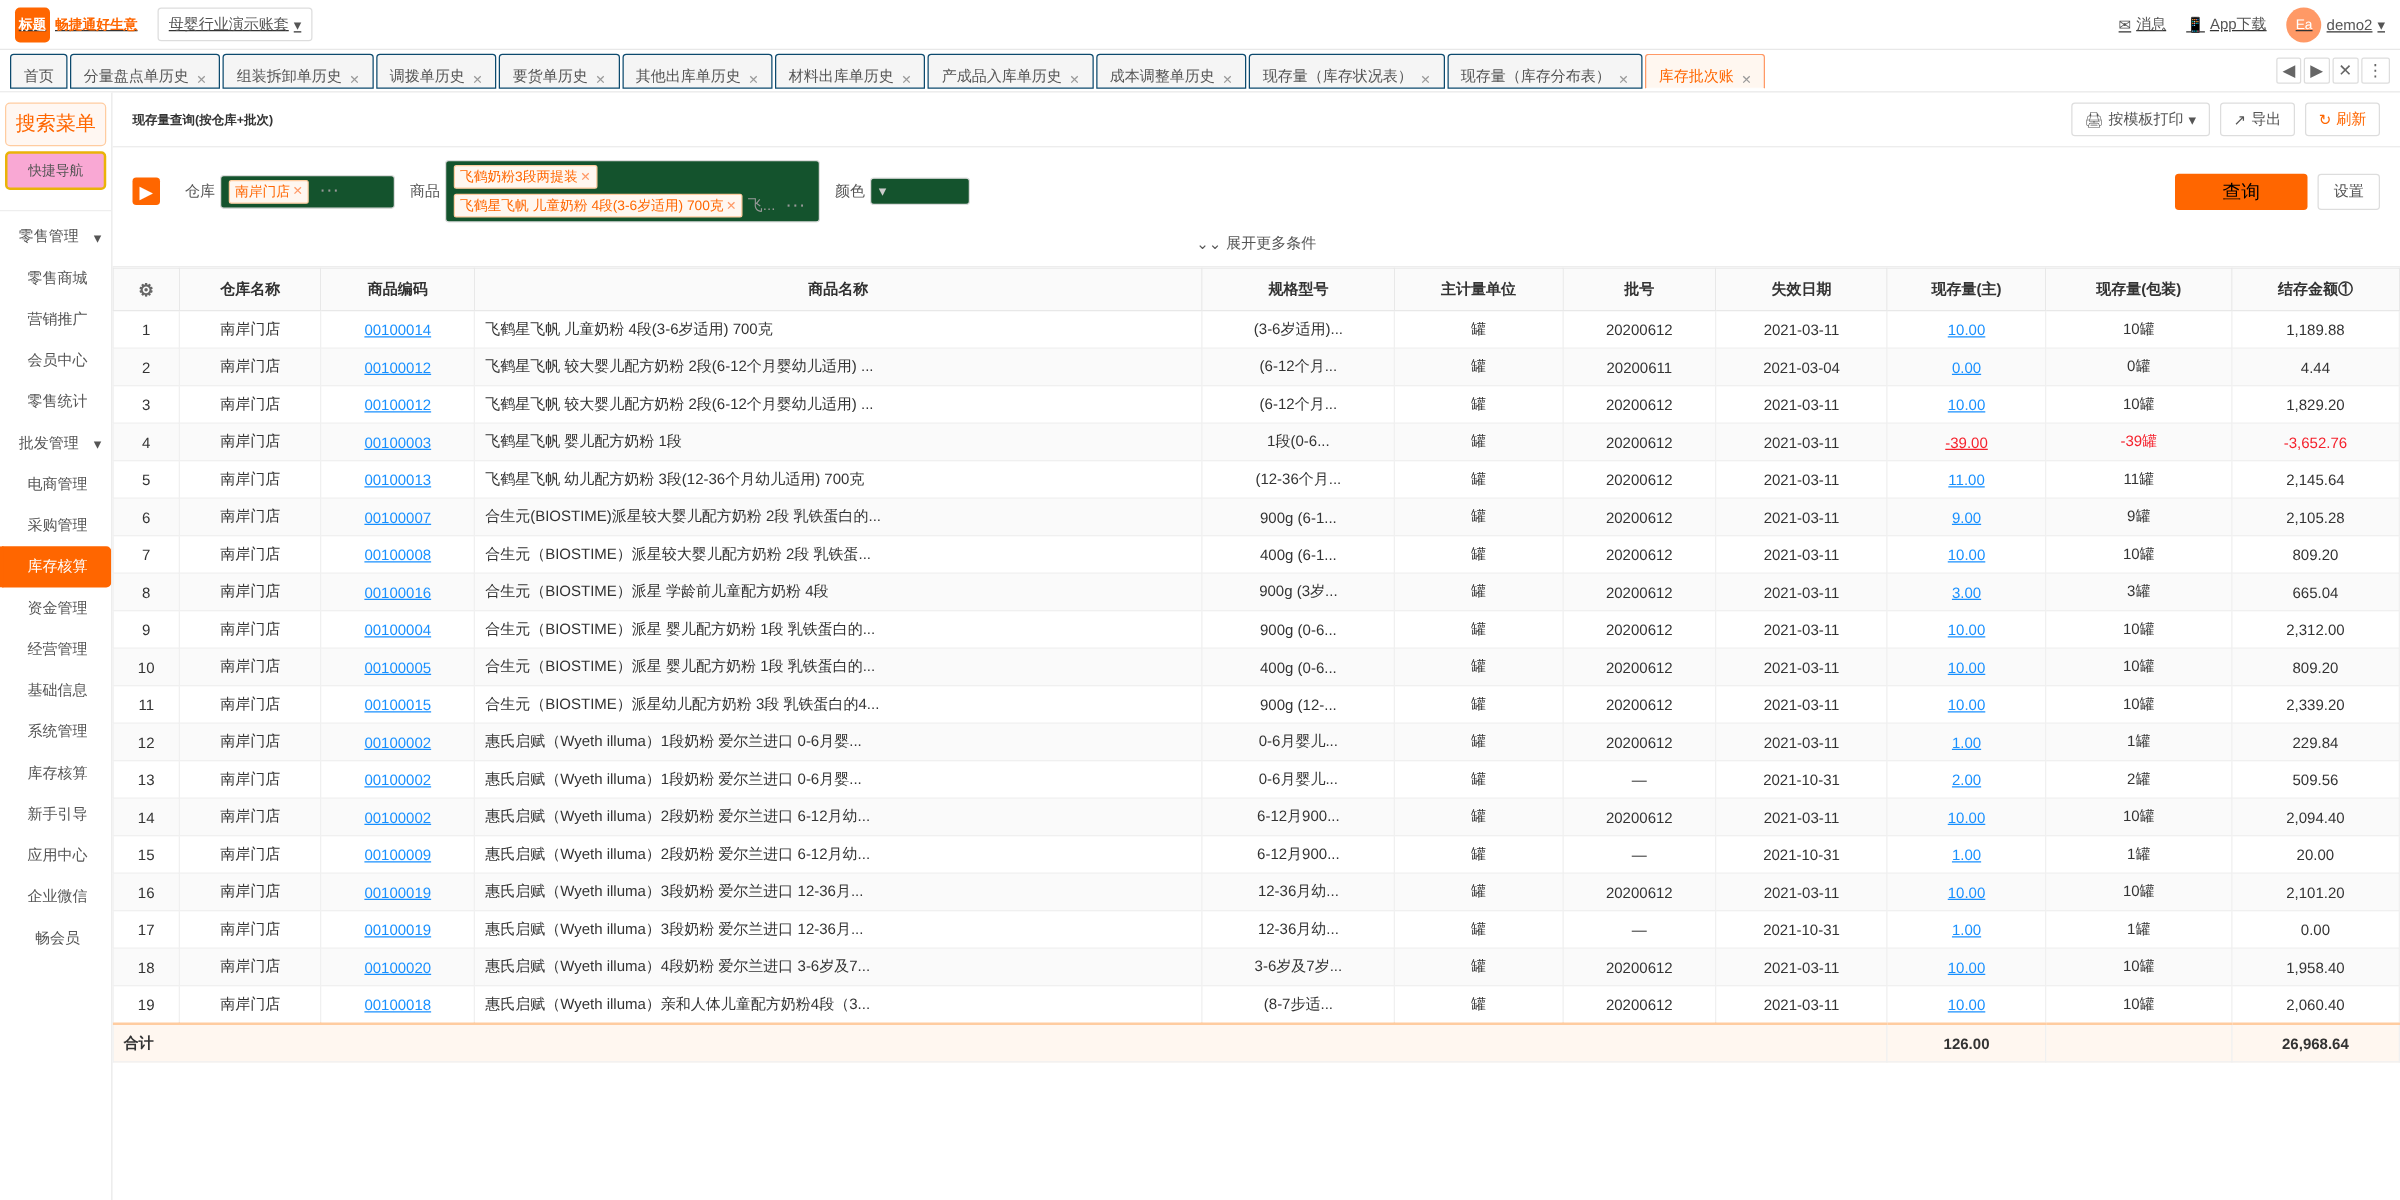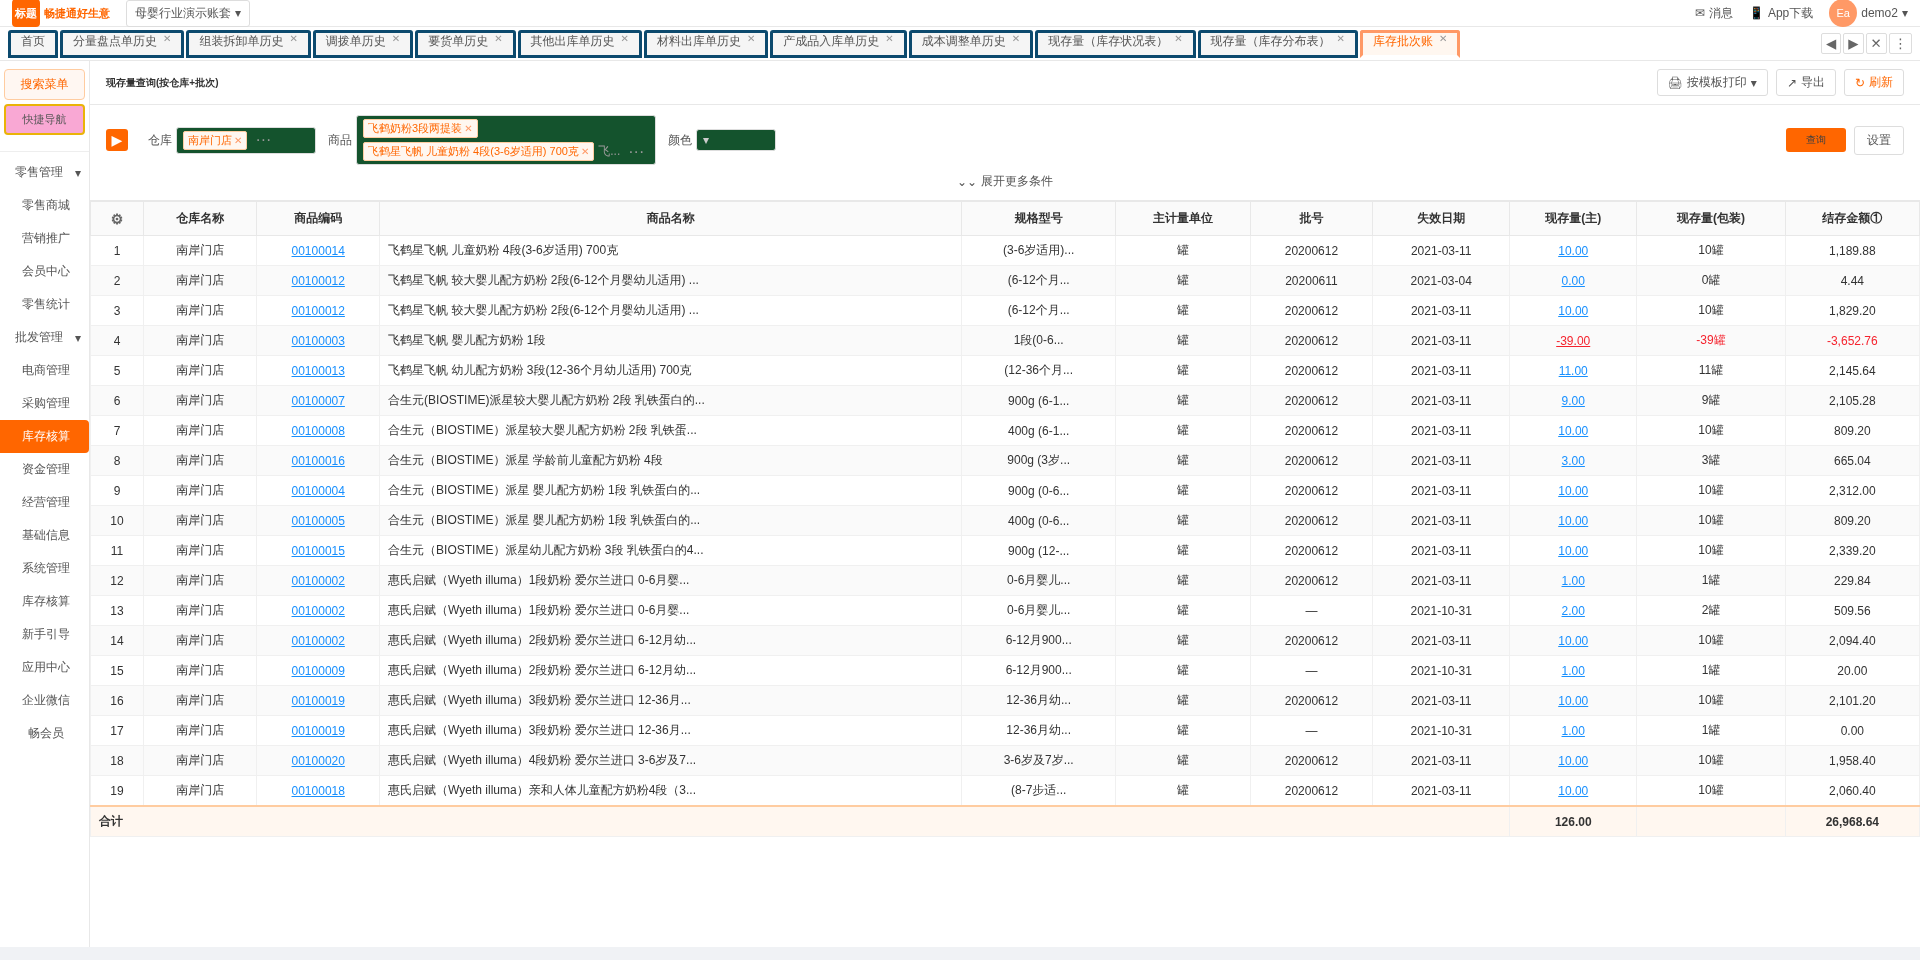--- a/index.html
+++ b/index.html
@@ -1,51 +1,51 @@
 <!DOCTYPE html>
 <html><head>
   <meta charset="utf-8">
   <style>
     * { box-sizing: border-box; margin: 0; padding: 0; }
     body { font-family: 'Microsoft YaHei', Arial, sans-serif; font-size: 12px; background: #f0f2f5; color: #333; overflow: hidden; }
 
     
     .top-bar {
-      display: flex; align-items: center; height: 27px; background: #fff;
-      border-bottom: 1px solid #e8e8e8; padding: 0 12px; gap: 16px;
+      display: flex; align-items: center; height: 40px; background: #fff;
+      border-bottom: 1px solid #e8e8e8; padding: 0 12px; gap: 16px; text-decoration: underline;
     }
     .logo { display: flex; align-items: center; gap: 4px; font-size: 13px; font-weight: bold; color: #ff6600; min-width: 80px; }
     .logo-icon { width: 28px; height: 28px; background: #ff6600; border-radius: 4px; display: flex; align-items: center; justify-content: center; color: #fff; font-size: 11px; font-weight: bold; }
     .dropdown-select { display: flex; align-items: center; gap: 4px; font-size: 12px; color: #555; cursor: pointer; border: 1px solid #ddd; padding: 4px 8px; border-radius: 3px; }
     .top-right { margin-left: auto; display: flex; align-items: center; gap: 16px; }
     .top-right-item { display: flex; align-items: center; gap: 4px; font-size: 12px; color: #555; cursor: pointer; }
     .avatar { width: 28px; height: 28px; background: #ff9966; border-radius: 50%; display: flex; align-items: center; justify-content: center; color: #fff; font-size: 11px; }
 
     
     .tab-bar {
       display: flex; align-items: center; height: 34px; background: #fff;
       border-bottom: 1px solid #e8e8e8; padding: 0 8px; gap: 2px; overflow: hidden;
     }
     .tab-item {
-      display: flex; align-items: flex-start; gap: 4px; padding: 0 10px; height: 28px;
+      display: flex; align-items: flex-end; gap: 4px; padding: 0 10px; height: 28px;
       border-radius: 3px 3px 0 0; cursor: pointer; white-space: nowrap;
-      font-size: 12px; color: #555; background: #f5f5f5; border: 3px solid #0c4a6e;
+      font-size: 12px; color: #555; background: #f5f5f5; border: 1px solid #0c4a6e;
     }
     .tab-item.active { background: #fff7f0; color: #ff6600; border-color: #ff9966; border-bottom-color: #fff; }
     .tab-item .close-btn { color: #999; font-size: 10px; margin-left: 2px; }
     .tab-nav { display: flex; align-items: center; gap: 2px; margin-left: auto; }
     .tab-nav button { background: none; border: 1px solid #ddd; border-radius: 2px; cursor: pointer; padding: 2px 4px; color: #666; }
 
     
     .main-layout { display: flex; height: calc(100vh - 74px); }
 
     
     .sidebar { width: 90px; background: #fff; border-right: 1px solid #e8e8e8; display: flex; flex-direction: column; overflow-y: auto; }
     .sidebar-top { padding: 8px 4px; }
-    .search-menu-btn { width: 100%; padding: 6px 4px; background: #fff7f2; border: 1px solid #ffcca0; border-radius: 4px; text-align: center; color: #ff6600; font-size: 12px; cursor: pointer; margin-bottom: 4px; }
+    .search-menu-btn { width: 100%; padding: 6px 4px; background: #fff7f2; border: 1px solid #ffcca0; border-radius: 4px; text-align: center; color: #ff6600; font-size: 16px; cursor: pointer; margin-bottom: 4px; }
     .quick-nav-btn { width: 100%; padding: 6px 4px; background: #f9a8d4; border: 2px solid #eab308; border-radius: 4px; text-align: center; color: #555; font-size: 11px; cursor: pointer; margin-bottom: 4px; }
     .sidebar-divider { height: 1px; background: #eee; margin: 4px 0; }
     .sidebar-item {
       width: 100%; padding: 8px 4px; text-align: center; cursor: pointer;
       font-size: 12px; color: #555; display: flex; align-items: center; justify-content: center;
       gap: 4px; flex-direction: column; border-left: 3px solid transparent;
     }
     .sidebar-item.active { background: #ff6600; color: #fff; border-left-color: #ff6600; border-radius: 0 4px 4px 0; }
     .sidebar-item.has-arrow { flex-direction: row; justify-content: space-between; padding: 8px 8px 8px 12px; }
 
@@ -77,21 +77,21 @@
       display: inline-flex; align-items: center; gap: 2px; background: #fff7f0;
       border: 1px solid #ffcca0; border-radius: 2px; padding: 1px 4px; font-size: 11px; color: #ff6600;
     }
     .filter-tag .remove { cursor: pointer; color: #ff9966; font-size: 10px; }
     .filter-more { color: #999; font-size: 12px; }
     .filter-ellipsis { color: #999; font-size: 16px; cursor: pointer; margin-left: 4px; }
     .expand-more-btn {
       display: flex; align-items: center; gap: 4px; margin: 8px auto 0;
       color: #555; font-size: 12px; cursor: pointer; justify-content: center;
     }
-    .btn-query { padding: 5px 20px; background: #ff6600; color: #404040; border: none; border-radius: 3px; cursor: pointer; font-size: 10px; }
+    .btn-query { padding: 5px 38px; background: #ff6600; color: #000000; border: none; border-radius: 3px; cursor: pointer; font-size: 15px; }
     .btn-setting { padding: 5px 12px; background: #fff; color: #555; border: 1px solid #ddd; border-radius: 3px; cursor: pointer; font-size: 12px; }
     .expand-icon { width: 22px; height: 22px; background: #ff6600; border-radius: 3px; display: flex; align-items: center; justify-content: center; color: #fff; cursor: pointer; font-size: 14px; margin-right: 8px; }
 
     
     .table-area { flex: 1; overflow: auto; padding: 0; background: #fff; }
     table { width: 100%; border-collapse: collapse; font-size: 12px; }
     thead th {
       background: #fafafa; border: 1px solid #e8e8e8; padding: 8px 8px;
       text-align: center; font-weight: 600; white-space: nowrap; color: #333;
       position: sticky; top: 0; z-index: 1;

